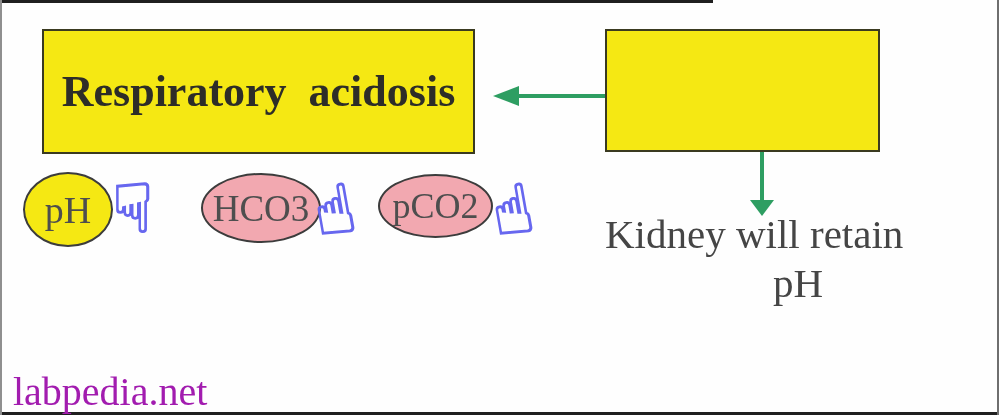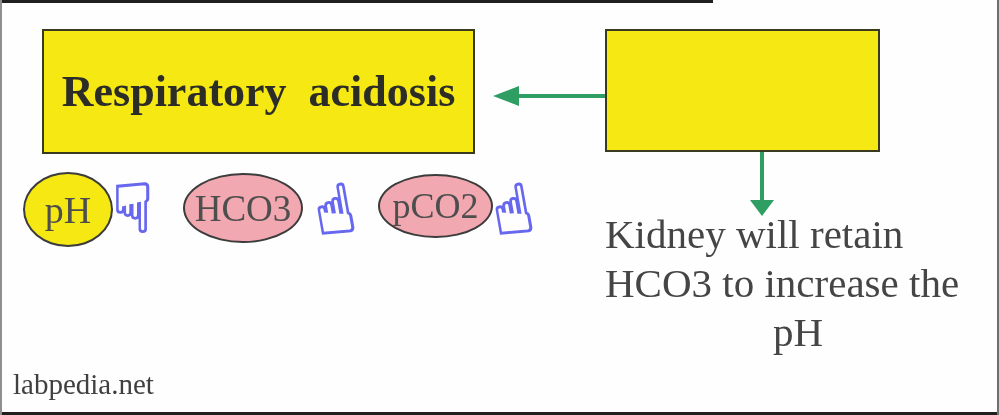--- a/index.html
+++ b/index.html
@@ -61,21 +61,21 @@
     border-top:16px solid var(--arrow-green); }
 
   .ellipse {
     position:absolute;
     border:2px solid #3c3c3c;
     border-radius:50%;
     display:flex; align-items:center; justify-content:center;
     color:var(--text-gray);
   }
   .el-ph   { left:23px;  top:172px; width:90px;  height:75px; background:var(--box-fill-yellow); font-size:38px; }
-  .el-hco3 { left:183px; top:173px; width:120px; height:70px; background:var(--ellipse-fill-pink); font-size:37px;justify-content:center; }
+  .el-hco3 { left:201px; top:173px; width:120px; height:70px; background:var(--ellipse-fill-pink); font-size:37px;justify-content:center; }
   .el-pco2 { left:378px; top:174px; width:115px; height:64px; background:var(--ellipse-fill-pink); font-size:36px; }
 
   .hand {
     position:absolute;
     font-family:"DejaVu Sans", sans-serif;
     color:var(--hand-blue);
     font-size:68px; line-height:66px;
     -webkit-text-stroke:1.5px var(--hand-blue);
   }
   .hand-down  { left:112px; top:176px; }
@@ -83,21 +83,21 @@
   .hand-up-2  { left:492px; top:178px; transform:rotate(-10deg); }
 
   .note {
     position:absolute; left:605px; top:210px; width:386px;
     font-size:41px; line-height:49px; color:#454545;
   }
   .note .line-center { text-align:center; }
 
   .watermark {
     position:absolute; left:13px; top:368px;
-    font-size:29px; color:#404040;
+    font-size:40px; color:#a21caf;
   }
 </style>
 </head>
 <body>
 
 <div class="canvas">
 
   <div class="frame-top"></div>
   <div class="frame-bottom"></div>
   <div class="frame-left"></div>
@@ -130,19 +130,18 @@
   </div>
   <div class="hand hand-up-1">☝</div>
 
   <div class="ellipse el-pco2">
     <span>pCO2</span>
   </div>
   <div class="hand hand-up-2">☝</div>
 
   <div class="note">
     <div>Kidney will retain</div>
-    <div>HCO3 to increase the</div>
     <div class="line-center">pH</div>
   </div>
 
   <div class="watermark">labpedia.net</div>
 
 </div>
 
 </body></html>

